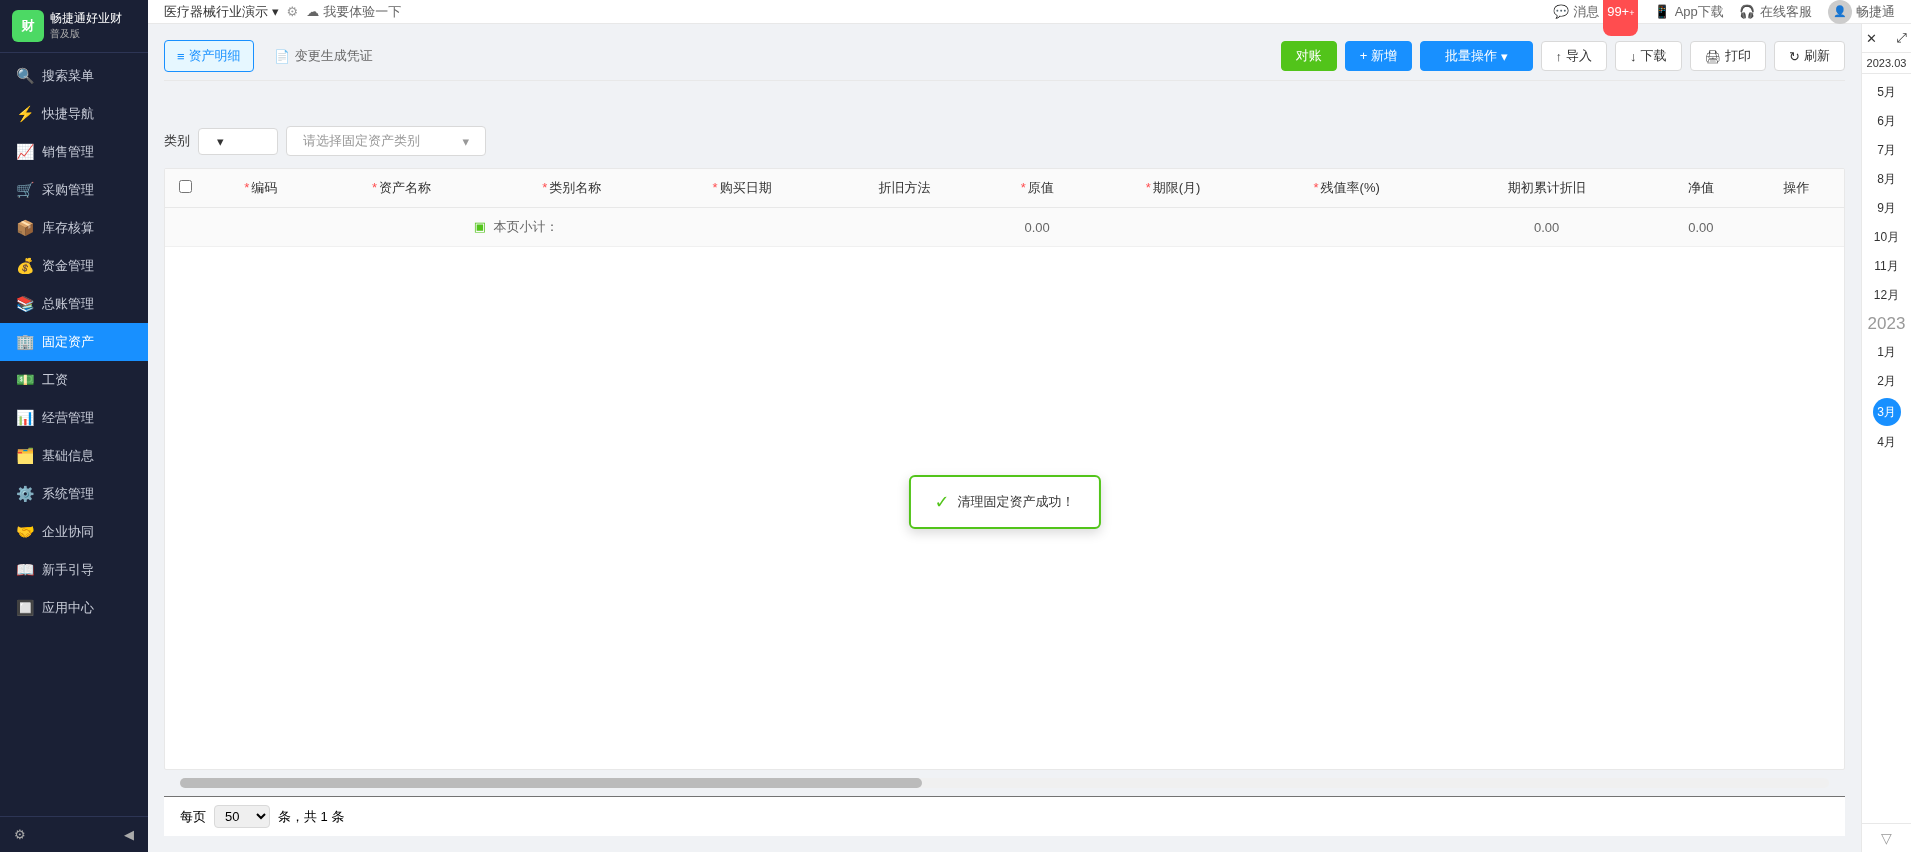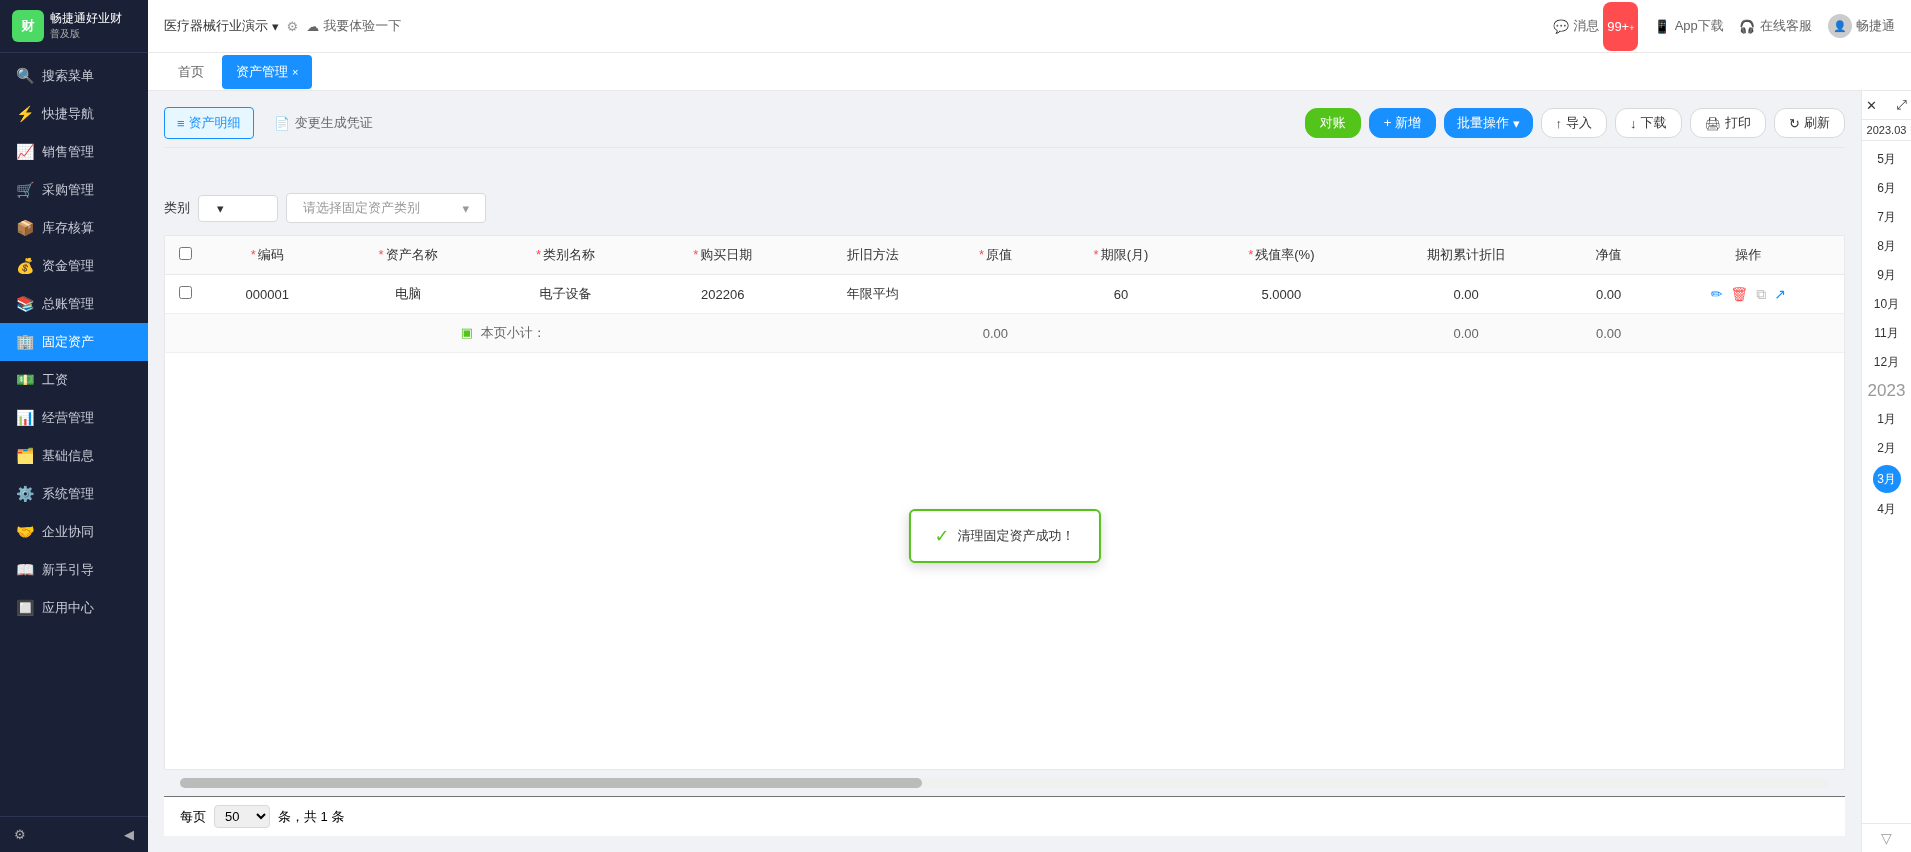--- a/index.html
+++ b/index.html
@@ -51,21 +51,21 @@
     
     .main {
       flex: 1;
       display: flex;
       flex-direction: column;
       overflow: hidden;
     }
 
     
     .topbar {
-      height: 53px;
+      height: 24px;
       background: #fff;
       display: flex;
       align-items: center;
       padding: 0 16px;
       border-bottom: 1px solid #e8e8e8;
       gap: 8px;
     }
     .topbar-company {
       display: flex; align-items: center; gap: 4px;
       color: #333; font-size: 13px; cursor: pointer;
@@ -182,33 +182,33 @@
       padding: 5px 16px;
       border: 1px solid #d9d9d9;
       border-radius: 4px;
       background: #fff;
       color: #999;
       min-width: 200px;
       cursor: pointer;
     }
     .btn {
       padding: 5px 14px;
-      border-radius: 12px;
+      border-radius: 4px;
       cursor: pointer;
       font-size: 13px;
       border: 1px solid #d9d9d9;
       background: #fff;
       color: #333;
       display: flex; align-items: center; gap: 4px;
     }
     .btn-primary { background: #1890ff; color: #fff; border-color: #1890ff; }
     .btn-success { background: #52c41a; color: #fff; border-color: #52c41a; }
     .btn-batch {
       background: #1890ff; color: #fff; border-color: #1890ff;
-      padding: 5px 12px;
+      padding: 5px 24px;
     }
 
     
     .table-wrapper {
       background: #fff;
       border: 1px solid #e8e8e8;
       border-radius: 2px;
       overflow: auto;
       flex: 1;
     }
@@ -460,29 +460,20 @@
         <span>🎧</span>
         <span>在线客服</span>
       </div>
       <div class="topbar-right-item">
         <span style="width:24px;height:24px;background:#ccc;border-radius:50%;display:inline-flex;align-items:center;justify-content:center;font-size:11px;">👤</span>
         <span>畅捷通</span>
       </div>
     </div>
   </div>
 
-  <div class="tabs-bar">
-    <div class="tab-item">
-      <span>首页</span>
-    </div>
-    <div class="tab-item active">
-      <span>资产管理</span>
-      <span class="tab-close">×</span>
-    </div>
-  </div>
 
   <div class="content">
     <div class="content-main">
 
       <div class="sub-tabs">
         <div class="sub-tab active">
           <span style="color:#1890ff;">≡</span>
           <span>资产明细</span>
         </div>
         <div class="sub-tab">
@@ -544,43 +535,20 @@
                 <th>折旧方法</th>
                 <th><span class="required">*</span>原值</th>
                 <th><span class="required">*</span>期限(月)</th>
                 <th><span class="required">*</span>残值率(%)</th>
                 <th>期初累计折旧</th>
                 <th>净值</th>
                 <th>操作</th>
               </tr>
             </thead>
             <tbody id="table-body">
-              <tr>
-                <td class="checkbox-cell">
-                  <input type="checkbox" style="">
-                </td>
-                <td>000001</td>
-                <td>电脑</td>
-                <td>电子设备</td>
-                <td>202206</td>
-                <td>年限平均</td>
-                <td></td>
-                <td>60</td>
-                <td>5.0000</td>
-                <td>0.00</td>
-                <td>0.00</td>
-                <td>
-                  <div class="row-actions">
-                    <span class="row-action-btn">✏</span>
-                    <span class="row-action-btn row-action-danger">🗑</span>
-                    <span class="row-action-btn row-action-disabled">⧉</span>
-                    <span class="row-action-btn">↗</span>
-                  </div>
-                </td>
-              </tr>
               <tr class="subtotal-row">
                 <td></td>
                 <td colspan="4">
                   <span style="color:#52c41a;margin-right:4px;">▣</span>
                   <span>本页小计：</span>
                 </td>
                 <td></td>
                 <td>0.00</td>
                 <td></td>
                 <td></td>

